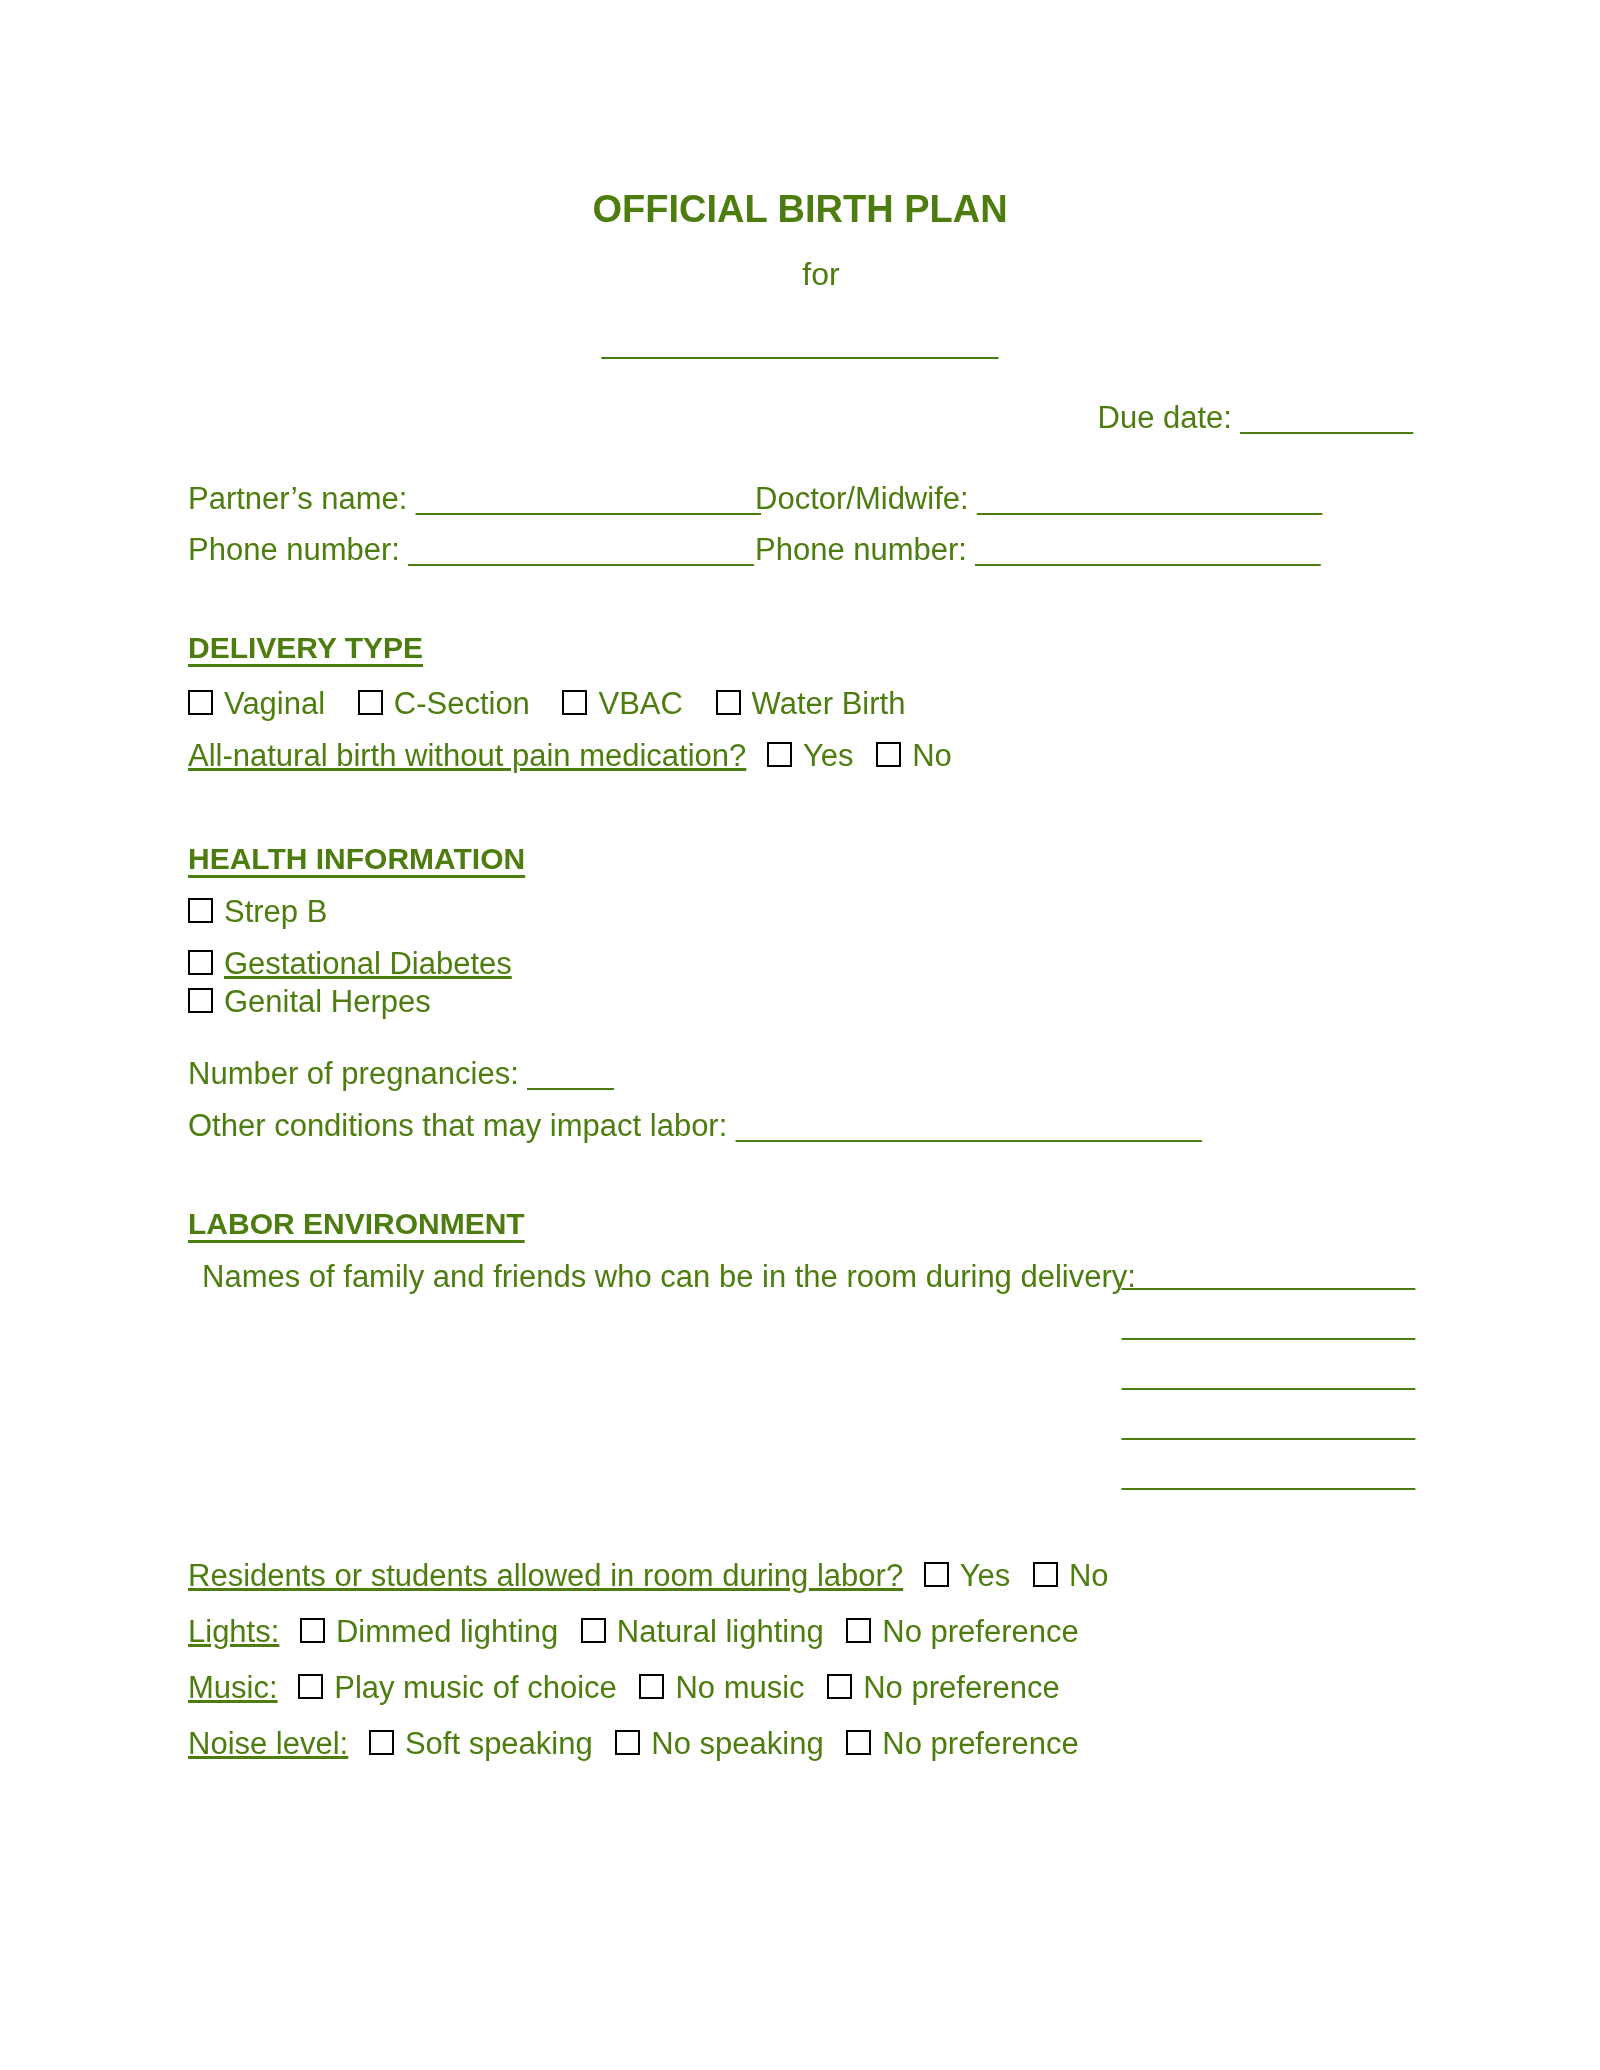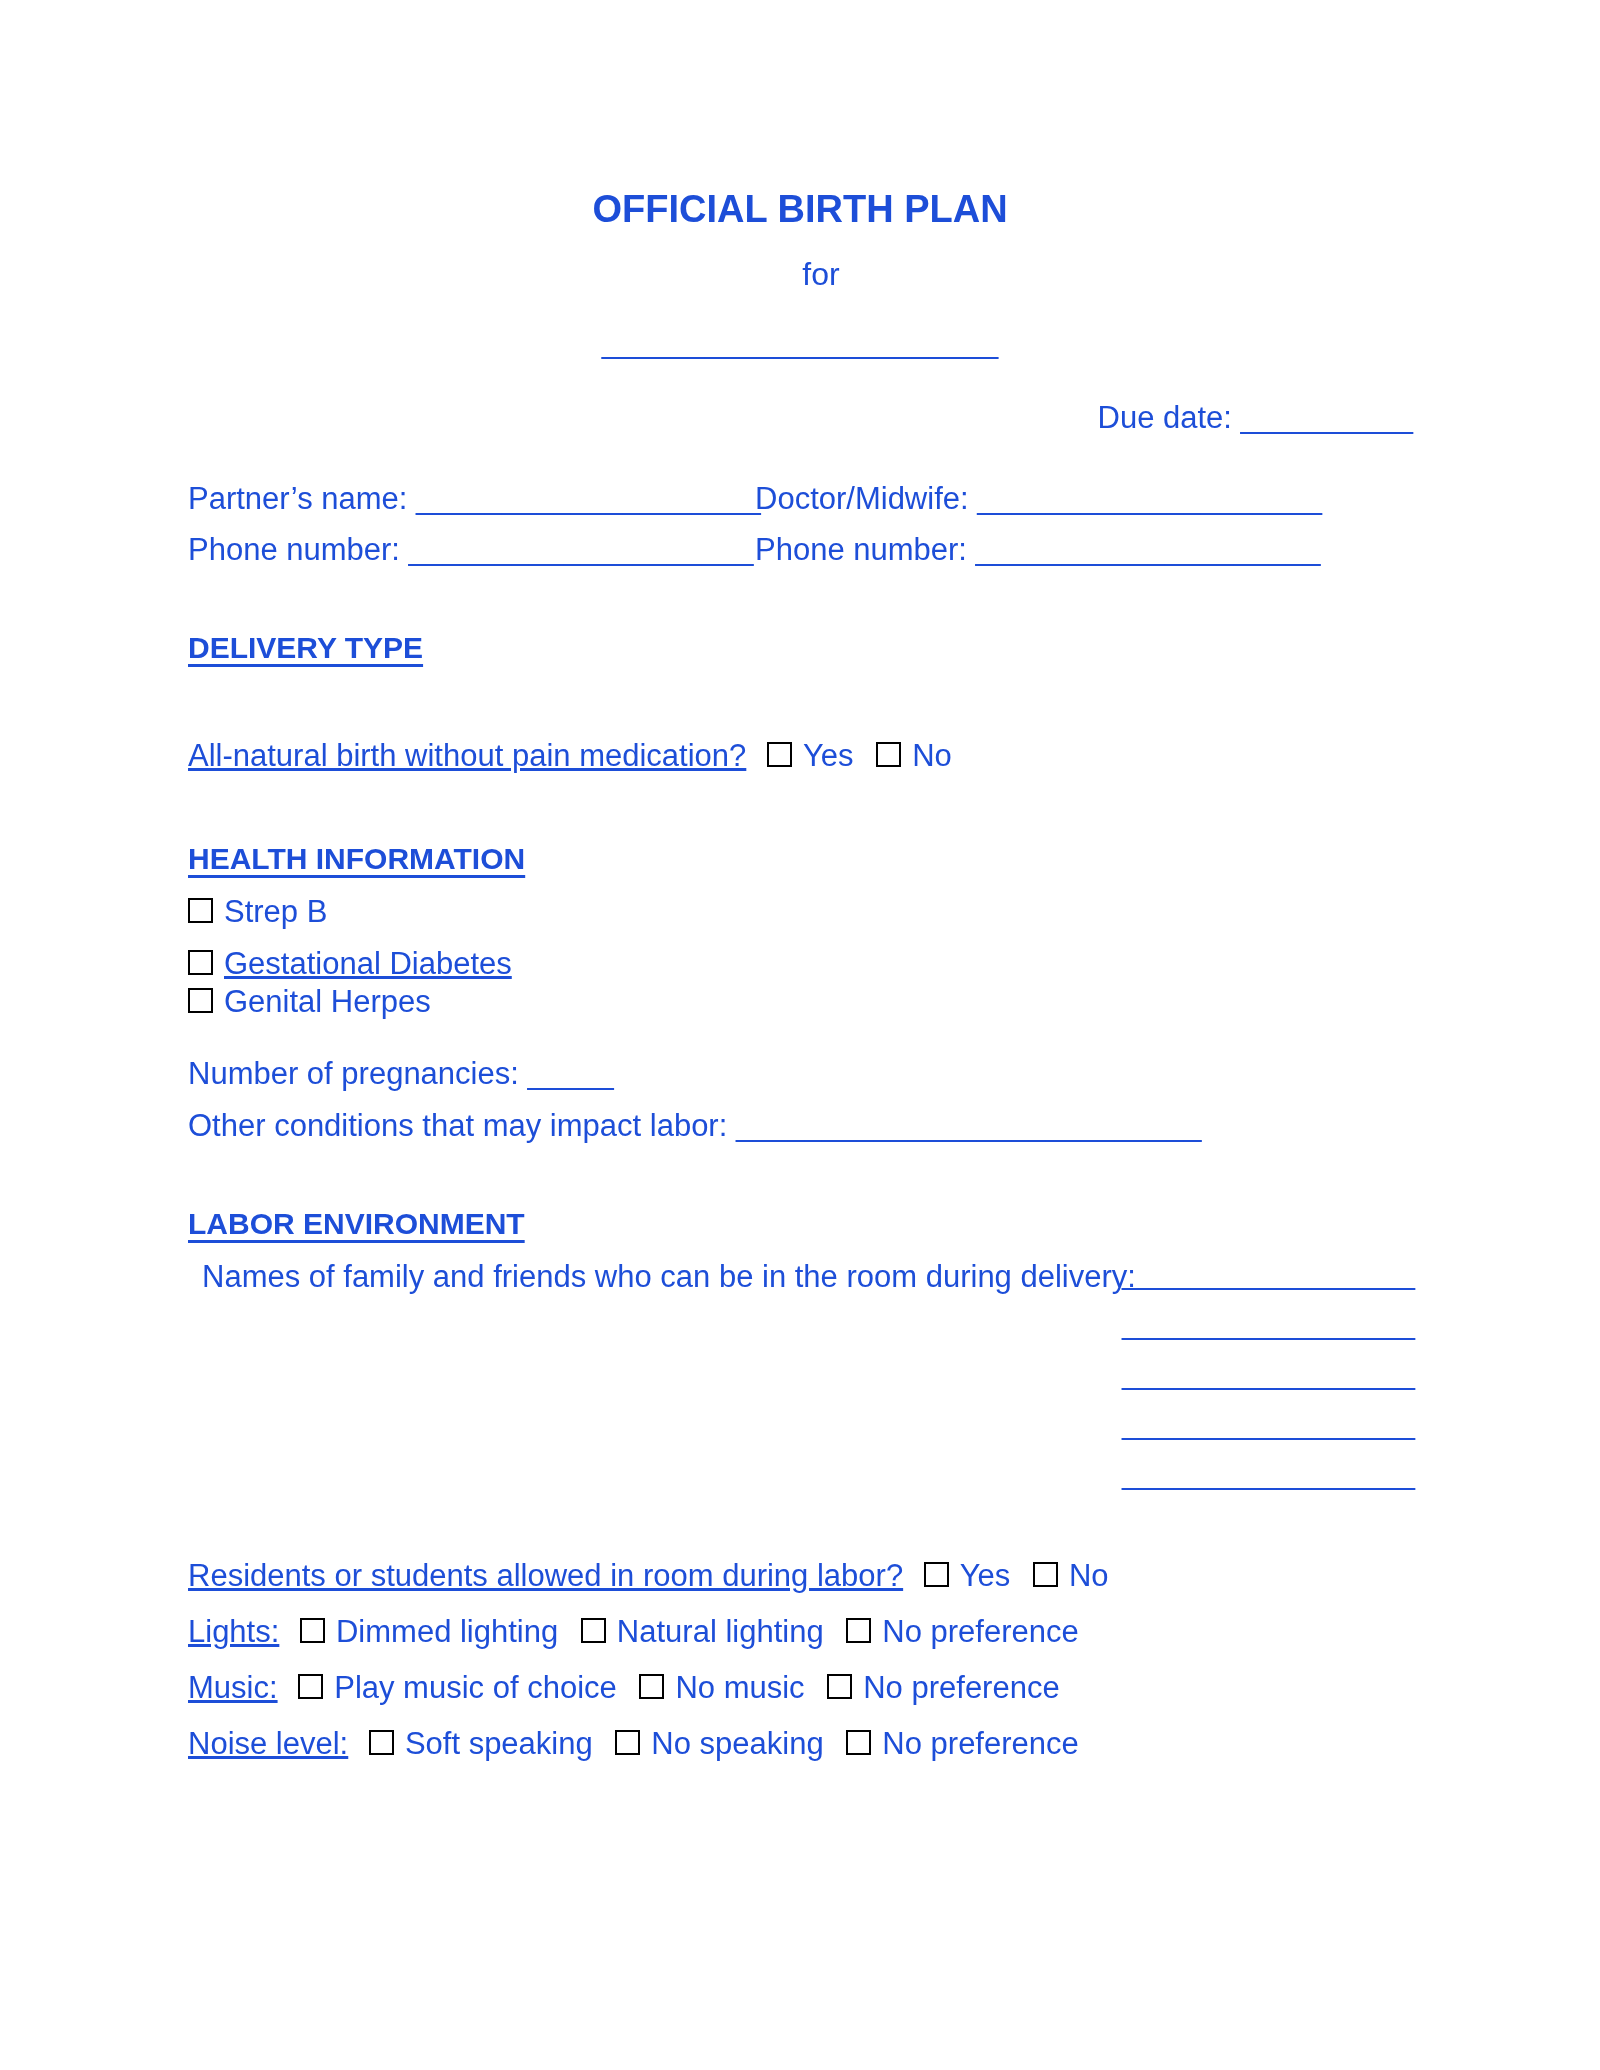--- a/index.html
+++ b/index.html
@@ -1,20 +1,20 @@
 <!DOCTYPE html>
 <html><head>
 <meta charset="utf-8">
 <style>
   html,body { margin:0; padding:0; background:#ffffff; }
   .page {
     position:relative;
     width:1600px; height:2070px;
     background:#ffffff;
-    color:#1d4ed8;
+    color:#4d7c0f;
     font-family:"Liberation Sans","DejaVu Sans",sans-serif;
     font-size:31px;
     overflow:hidden;
   }
   .row { position:absolute; left:188px; line-height:1; white-space:nowrap; }
   .center { left:0; width:100%; text-align:center; }
   .title { top:190px; font-size:38px; font-weight:bold; }
   .subtitle { top:258px; font-size:32px;margin-left:21px; }
   .name-line { top:327px; letter-spacing:0; }
   .due-date { left:auto; right:187px; top:402px;margin-left:45px; }
@@ -78,20 +78,26 @@
     <span>Phone number:</span>
     <span>____________________</span>
     <span class="col2">
       <span>Phone number:</span>
       <span>____________________</span>
     </span>
   </div>
 
   <div class="row heading h-delivery">DELIVERY TYPE</div>
 
+  <div class="row delivery-options">
+    <span class="opt"><span class="cb"></span><span>Vaginal</span></span>
+    <span class="opt"><span class="cb"></span><span>C-Section</span></span>
+    <span class="opt"><span class="cb"></span><span>VBAC</span></span>
+    <span class="opt"><span class="cb"></span><span>Water Birth</span></span>
+  </div>
 
   <div class="row natural-q">
     <span class="lbl">All-natural birth without pain medication?</span>
     <span class="opt-sm"><span class="cb"></span><span>Yes</span></span>
     <span><span class="cb"></span><span>No</span></span>
   </div>
 
   <div class="row heading h-health">HEALTH INFORMATION</div>
 
   <div class="row r-strep">

